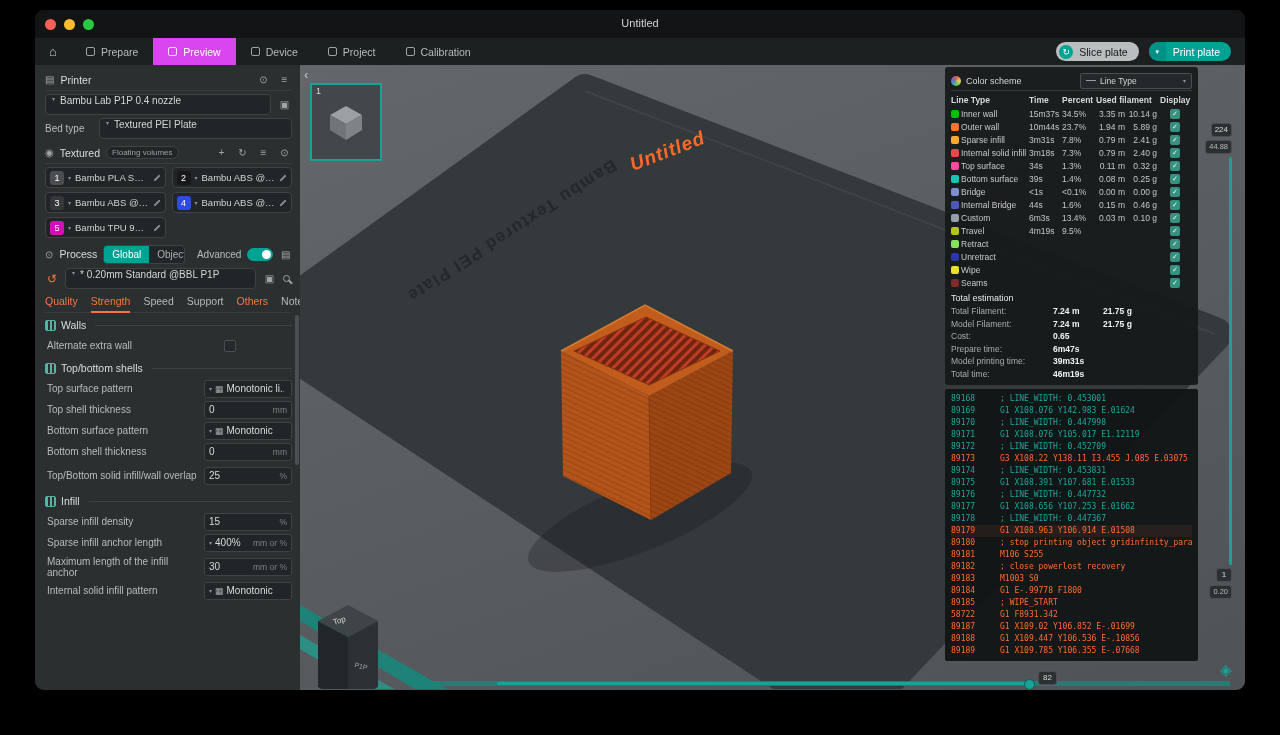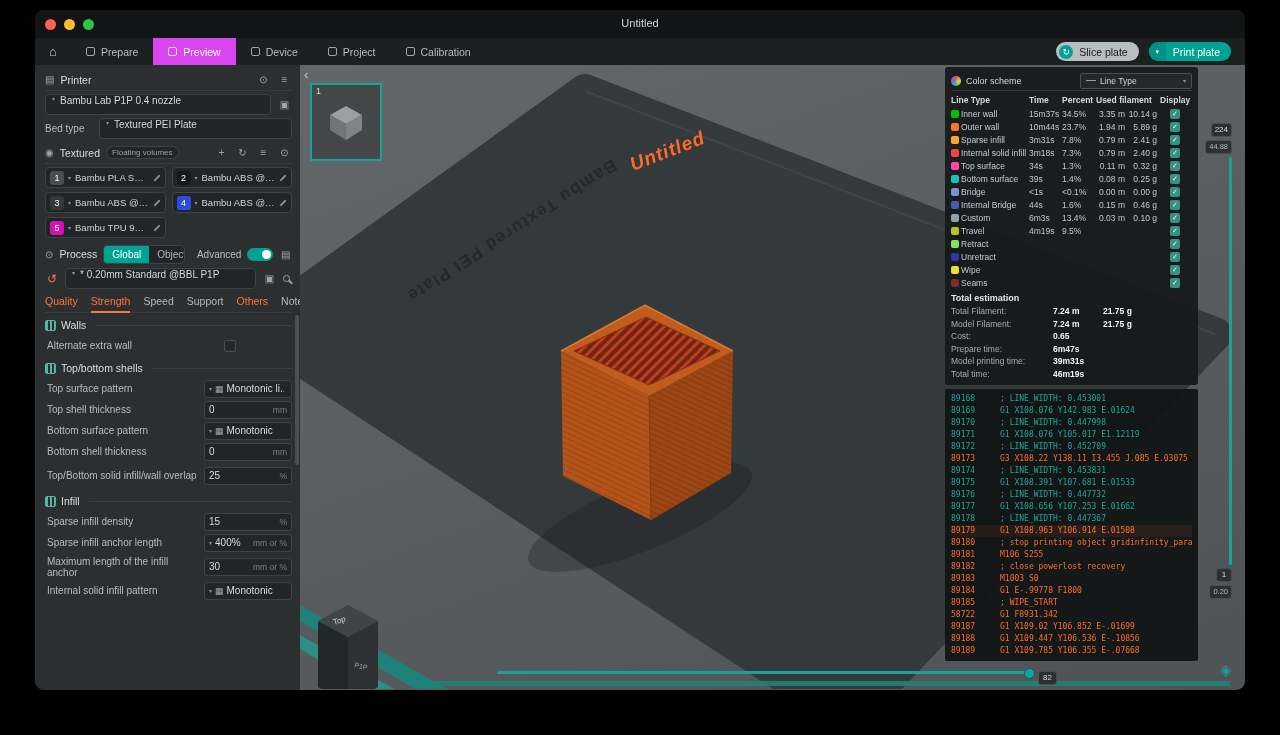--- a/index.html
+++ b/index.html
@@ -90,38 +90,38 @@
   .cs-label{font-size:9px;color:#d4d8d8}
   .view-dd{margin-left:auto;width:112px;height:16px;border:1px solid #4a4f51;background:#24282a;border-radius:2px;display:flex;align-items:center;padding:0 5px;gap:4px;font-size:8.5px;color:#d2d6d6}
   .line-ico{width:10px;border-top:1.5px solid #9aa0a2}
   .view-dd .caret{margin-left:auto}
   .lt-headrow{display:grid;grid-template-columns:78px 33px 34px 64px 30px;font-weight:bold;font-size:8.5px;color:#d4d8d8;padding:2px 0;align-items:center}
   .ltrow{display:grid;grid-template-columns:10px 68px 33px 34px 32px 32px 30px;align-items:center;height:13px;font-size:8.5px}
   .sw{width:8px;height:8px;border-radius:2px}
   .ltname{overflow:hidden;white-space:nowrap;color:#c6caca}
   .ltm,.ltg{text-align:right;padding-right:3px}
   .ltchk{width:10px;height:10px;background:#37917f;border-radius:2px;color:#e8fff8;font-size:7px;line-height:10px;text-align:center;margin:0 auto}
-  .t-title{font-weight:bold;color:#e4e8e8;font-size:9px;margin:4px 0 2px}
+  .t-title{font-weight:normal;color:#e4e8e8;font-size:9px;margin:4px 0 2px}
   .trow{display:grid;grid-template-columns:102px 50px 1fr;height:12.5px;align-items:center;font-size:8.5px}
   .tlabel{color:#a7adad}
   .tv{font-weight:bold;color:#eef2f2}
 
   
   .gcode{position:absolute;left:645px;top:324px;width:253px;height:272px;background:rgba(16,19,20,.93);padding:4px 6px;font-family:"DejaVu Sans Mono",monospace;font-size:8px;overflow:hidden;border-radius:2px}
   .gline{display:grid;grid-template-columns:30px 1fr;column-gap:19px;line-height:12px;height:12px;color:#1fa79b;white-space:nowrap;overflow:hidden;position:relative}
   .gline.o{color:#ff6d2e}
   .gline.current{background:rgba(255,109,46,.08)}
   .gline.current::after{content:"";position:absolute;right:-6px;top:1px;width:3px;height:10px;background:#ff6d2e}
 
   
   .vslider{position:absolute;left:898px;top:58px;width:34px;display:flex;flex-direction:column;align-items:flex-end;gap:3px}
   .vchip{background:#2c3032;border:1px solid #4a4f51;border-radius:3px;color:#d6dada;font-size:8px;line-height:12px;padding:0 3px;min-width:16px;text-align:center}
   .vchip.small{font-size:7.5px;color:#b7bbbb}
   .vline{width:3px;height:408px;background:#17a398;border-radius:2px}
-  .hslider{position:absolute;left:197px;top:606px;width:560px;display:flex;align-items:flex-start;gap:5px}
+  .hslider{position:absolute;left:197px;top:606px;width:560px;display:flex;align-items:flex-end;gap:5px}
   .hline{flex:1;height:3px;background:#17a398;border-radius:2px;position:relative}
   .hline::after{content:"";position:absolute;right:-2px;top:-3px;width:9px;height:9px;border-radius:50%;background:#17a398;border:1px solid #0d5d55}
   .hchip{background:#2c3032;border:1px solid #4a4f51;border-radius:3px;color:#d6dada;font-size:8px;line-height:12px;padding:0 4px}
   .layersicon{position:absolute;left:920px;top:596px;color:#17a398;font-size:15px}
 </style>
 </head>
 <body>
 
 <div class="screen">
 <div class="window">

